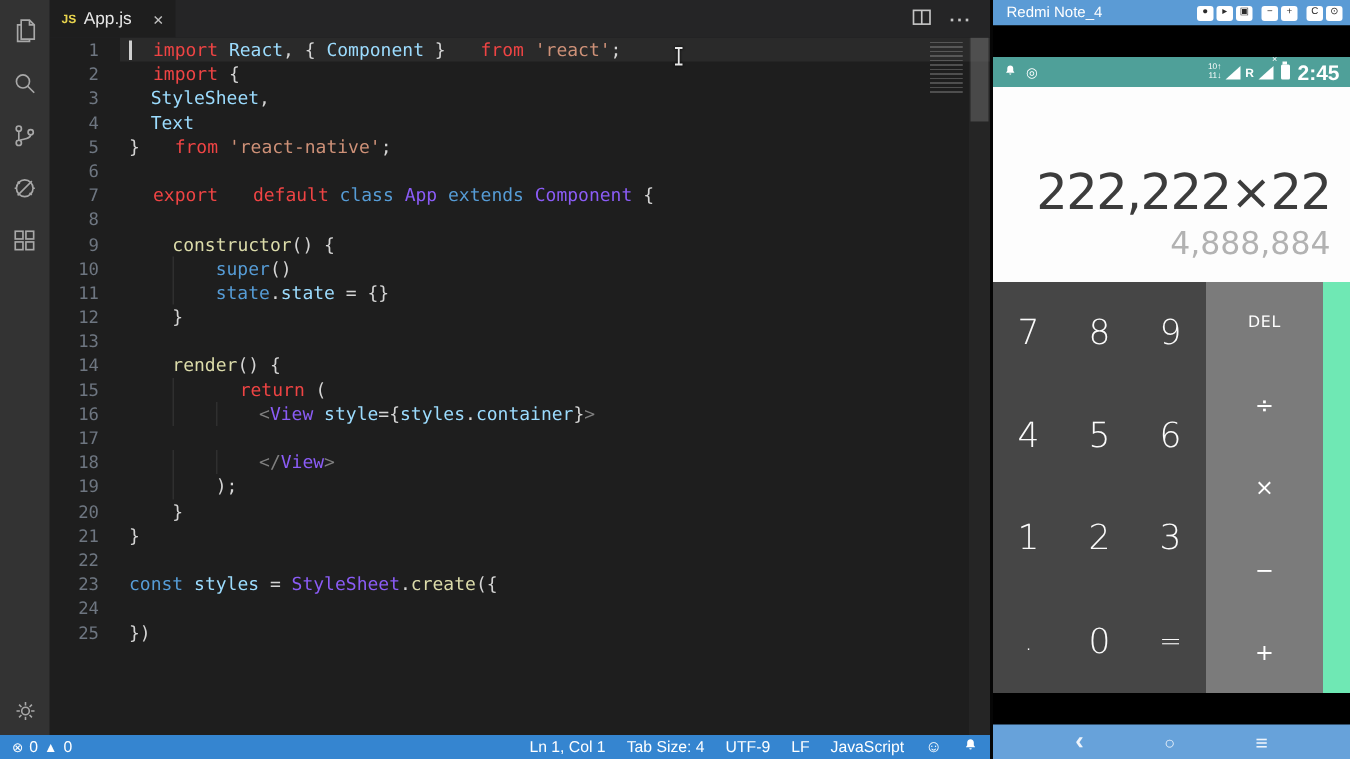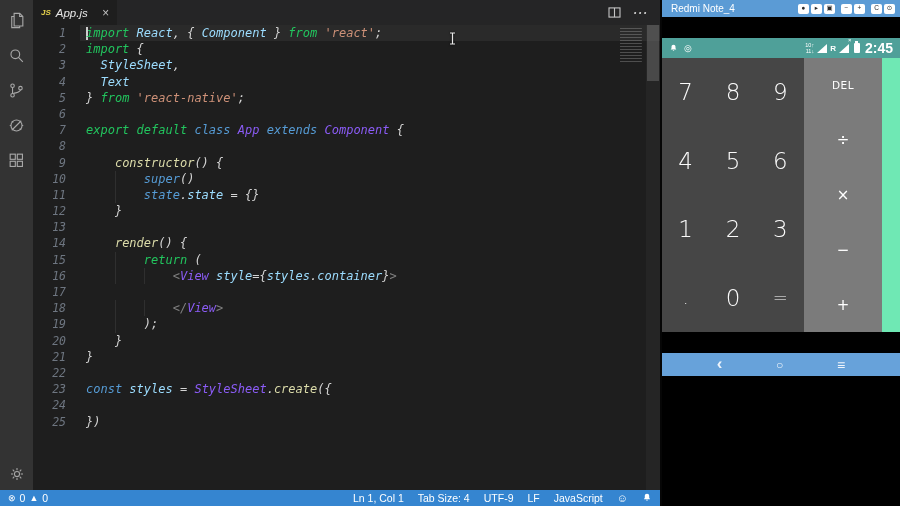--- a/index.html
+++ b/index.html
@@ -8,37 +8,37 @@
 
   
   .vscode { position:relative; width:660px; height:506px; background:#1e1e1e; overflow:hidden; }
   .activity-bar { position:absolute; left:0; top:0; bottom:16px; width:33px; background:#333333;
     display:flex; flex-direction:column; align-items:center; padding-top:10px; gap:15px; z-index:5; }
   .ab-icon { width:20px; height:20px; display:flex; align-items:center; justify-content:center; opacity:.85; }
   .ab-icon svg { stroke:#bdbdbd; fill:none; stroke-width:1.4; }
   .ab-spacer { flex:1; }
   .ab-bottom { margin-bottom:6px; }
 
-  .main { position:absolute; left:33px; right:0; top:0; bottom:16px; display:flex; flex-direction:column;font-style:italic; }
+  .main { position:absolute; left:33px; right:0; top:0; bottom:16px; display:flex; flex-direction:column; }
   .tab-bar { height:25px; background:#252526; display:flex; align-items:stretch; flex:none; }
   .tab { width:84px; background:#1e1e1e; display:flex; align-items:center; gap:5px; padding:0 8px; }
   .tab-js { color:#e8d44d; font-size:8px; font-weight:bold; }
   .tab-label { color:#e7e7e7; font-size:11.5px; }
   .tab-close { color:#c0c0c0; font-size:12px; margin-left:auto; }
   .editor-actions { margin-left:auto; display:flex; align-items:center; gap:12px; padding-right:12px; }
   .split-icon svg { stroke:#c5c5c5; fill:none; stroke-width:1.2; }
   .more-actions { color:#c5c5c5; font-size:12px; letter-spacing:1px; font-weight:bold; }
 
   .editor { position:relative; flex:1; overflow:hidden; font-family:"DejaVu Sans Mono", monospace; font-size:12px; }
   .code-line { display:flex; height:16.2px; line-height:16.2px; white-space:pre; }
   .ln { width:47px; flex:none; text-align:right; padding-right:14px; color:#6e7681; font-size:11.5px; }
   .code-text { flex:1; position:relative; padding-left:6px; color:#d4d4d4; }
   .code-line.current .code-text { background:rgba(255,255,255,0.055); }
   .guide { position:absolute; top:0; bottom:0; width:1px; background:rgba(255,255,255,0.08); }
-  .tok-kw { color:#22c55e; }
+  .tok-kw { color:#ef4444;padding-left:16px; }
   .tok-st { color:#569cd6; }
   .tok-cls { color:#8b5cf6; }
   .tok-fn { color:#dcdcaa; }
   .tok-str { color:#ce9178; }
   .tok-var { color:#9cdcfe; }
   .tok-pl { color:#d4d4d4; }
   .tok-tagp { color:#808080; }
   .caret { display:inline-block; width:1.5px; height:13px; background:#cfcfcf; vertical-align:middle; margin-right:-1.5px; }
 
   .minimap { position:absolute; top:3px; right:18px; width:28px; height:34px;
@@ -271,20 +271,24 @@
       <span class="tri"></span>
       <span class="roaming">R</span>
       <span class="tri sim2">
           <span class="x">×</span>
         </span>
       <span class="battery"></span>
       <span class="ps-time">2:45</span>
     </span>
   </div>
 
+  <div class="display">
+    <div class="expr">222,222×22</div>
+    <div class="result">4,888,884</div>
+  </div>
 
   <div class="keypad">
     <div class="digits" id="calc-digits">
         <div class="calc-key">7</div>
         <div class="calc-key">8</div>
         <div class="calc-key">9</div>
         <div class="calc-key">4</div>
         <div class="calc-key">5</div>
         <div class="calc-key">6</div>
         <div class="calc-key">1</div>

